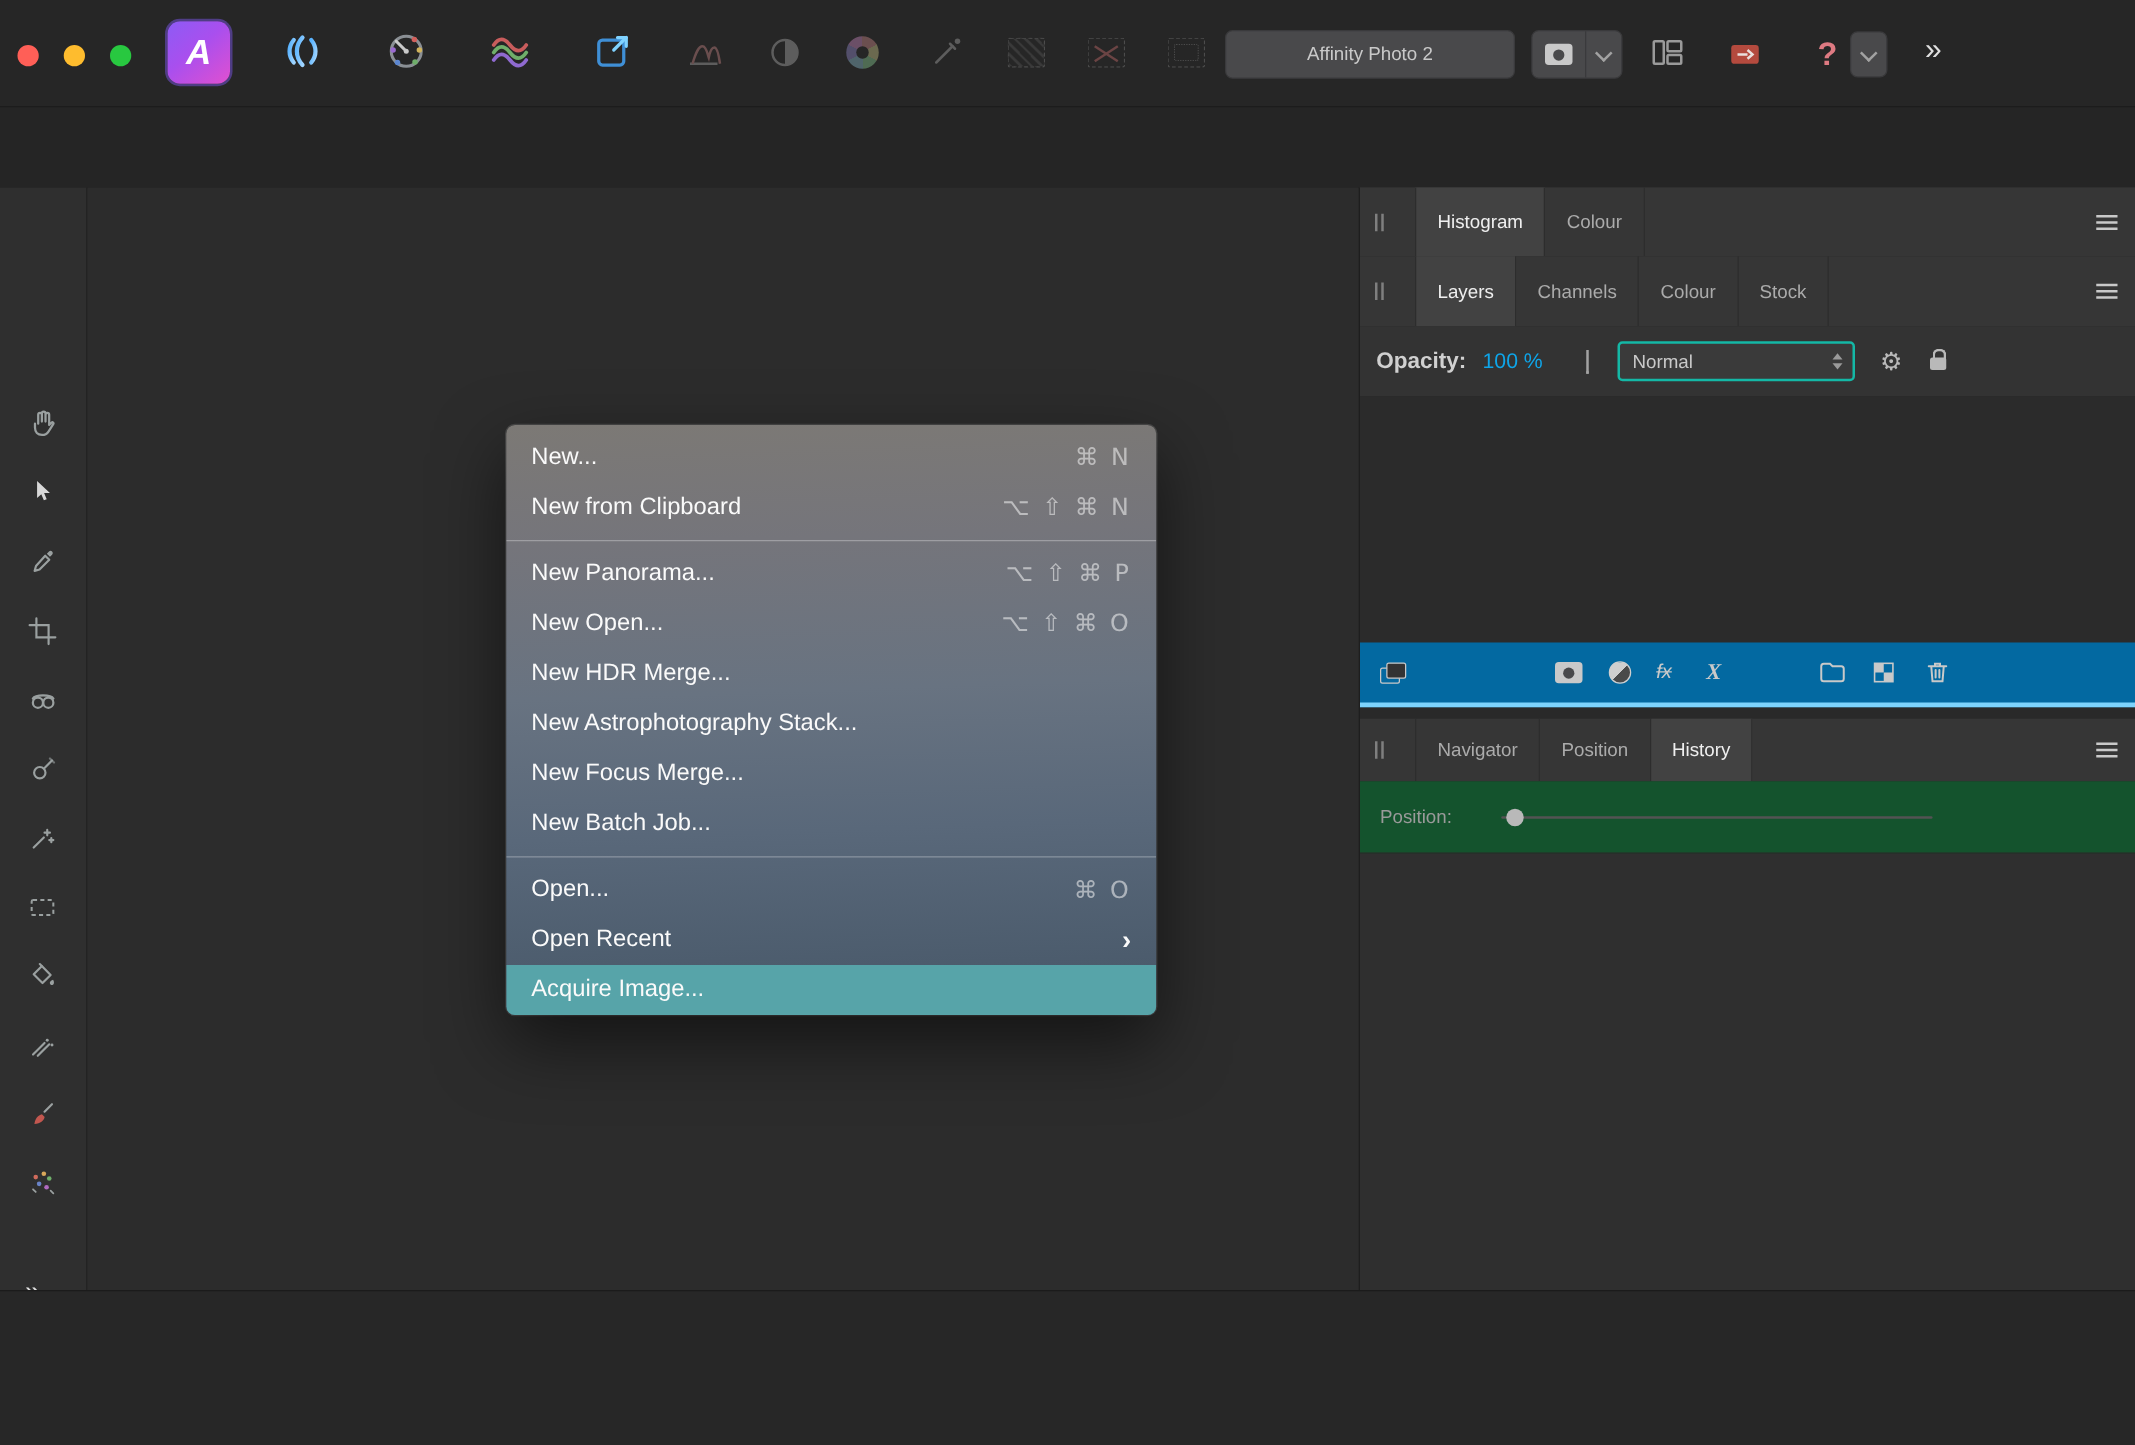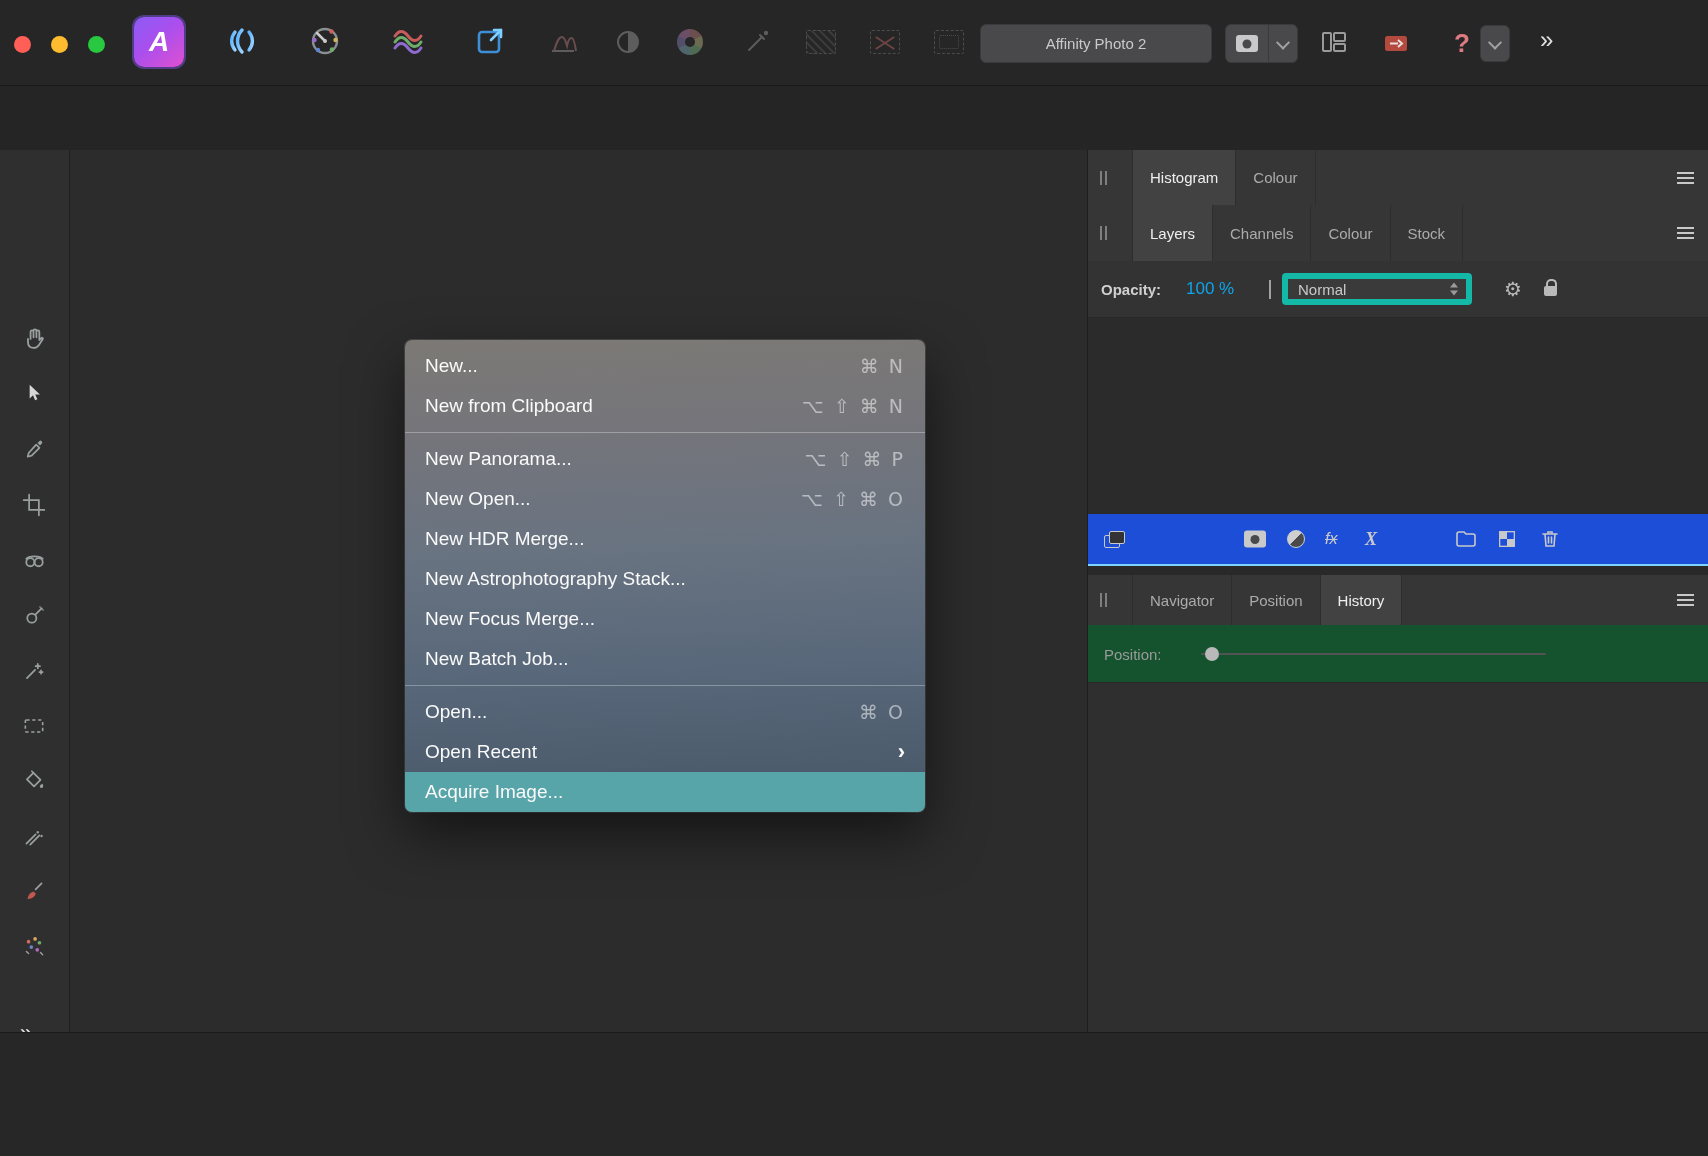--- a/index.html
+++ b/index.html
@@ -42,33 +42,33 @@
   .phead{position:absolute;left:0;width:100%;background:#363636;border-bottom:1px solid #282828;display:flex;align-items:stretch;}
   .handle{width:14px;margin-left:12px;align-self:center;height:14px;display:flex;gap:3px;}
   .handle i{width:2px;height:14px;background:#7f7f7f;display:block;}
   .tabs{display:flex;margin-left:18px;}
   .tab{display:flex;align-items:center;padding:0 17px;font-size:15px;color:#ababab;border-right:1px solid #2d2d2d;}
   .tab:first-child{border-left:1px solid #2d2d2d;}
   .tab.sel{background:#424242;color:#efefef;}
   .burger{position:absolute;right:14px;top:50%;transform:translateY(-50%);display:flex;flex-direction:column;gap:3px;}
   .burger i{width:17px;height:2px;background:#c9c9c9;display:block;}
   .oprow{position:absolute;left:0;top:111px;width:100%;height:57px;background:#333;border-bottom:1px solid #282828;box-sizing:border-box;}
-  .oplabel{position:absolute;left:13px;top:50%;transform:translateY(-50%);color:#d0d0d0;font-size:15px;font-weight:700;}
+  .oplabel{position:absolute;left:13px;top:50%;transform:translateY(-50%);color:#d0d0d0;font-size:18px;font-weight:700;}
   .opval{position:absolute;left:98px;top:50%;transform:translateY(-50%);color:#0ea5e9;font-size:17px;}
   .opchev{position:absolute;left:181px;top:50%;transform:translateY(-50%);}
-  .blend{position:absolute;left:194px;top:12px;width:190px;height:32px;background:#3a3a3a;border:6px solid #14b8a6;border-radius:4px;
+  .blend{position:absolute;left:206px;top:12px;width:190px;height:32px;background:#3a3a3a;border:2px solid #14b8a6;border-radius:4px;
     display:flex;align-items:center;color:#c9c9c9;font-size:15px;padding-left:10px;box-sizing:border-box;}
   .spin{position:absolute;right:8px;top:50%;transform:translateY(-50%);display:flex;flex-direction:column;gap:3px;}
   .spin i{width:0;height:0;border-left:4px solid transparent;border-right:4px solid transparent;display:block;}
   .spin .up{border-bottom:5px solid #9a9a9a;} .spin .dn{border-top:5px solid #9a9a9a;}
   .gear{position:absolute;left:416px;top:50%;transform:translateY(-50%);color:#b9b9b9;font-size:20px;font-family:"DejaVu Sans",sans-serif;}
   .lock{position:absolute;left:456px;top:50%;transform:translateY(-30%);width:13px;height:10px;background:#b9b9b9;border-radius:2px;}
   .lock::before{content:'';position:absolute;top:-7px;left:2px;width:7px;height:8px;border:2px solid #b9b9b9;border-bottom:none;border-radius:5px 5px 0 0;}
   .layersempty{position:absolute;left:0;top:168px;width:100%;height:196px;background:#2b2b2b;}
-  .lbrow{position:absolute;left:0;top:364px;width:100%;height:52px;background:#1d4ed8;border-bottom:2px solid #7dd3fc;box-sizing:border-box;}
+  .lbrow{position:absolute;left:0;top:364px;width:100%;height:52px;background:#0369a1;border-bottom:4px solid #7dd3fc;box-sizing:border-box;}
   .lbrow .ic{position:absolute;top:50%;transform:translateY(-50%);display:flex;align-items:center;justify-content:center;color:#c9c9c9;}
   .stackic{width:20px;height:16px;position:relative;}
   .stackic::before,.stackic::after{content:'';position:absolute;width:14px;height:11px;border:1.6px solid #c9c9c9;border-radius:2px;}
   .stackic::before{left:0;top:4px;} .stackic::after{left:5px;top:0;background:#333;}
   .adjic{width:18px;height:18px;border-radius:50%;border:1.5px solid #cfcfcf;background:linear-gradient(135deg,#cfcfcf 50%,#4a4a4a 50%);box-sizing:border-box;}
   .fxic{font-size:16px;font-style:italic;text-decoration:line-through;color:#c9c9c9;}
   .xic{font-family:"Liberation Serif","DejaVu Serif",serif;font-style:italic;font-weight:700;font-size:18px;color:#c9c9c9;}
   .gaprow{position:absolute;left:0;top:416px;width:100%;height:9px;background:#292929;}
   .navhead{top:425px;height:50px;}
   .posrow{position:absolute;left:0;top:475px;width:100%;height:58px;background:#14532d;border-bottom:1px solid #282828;box-sizing:border-box;}

